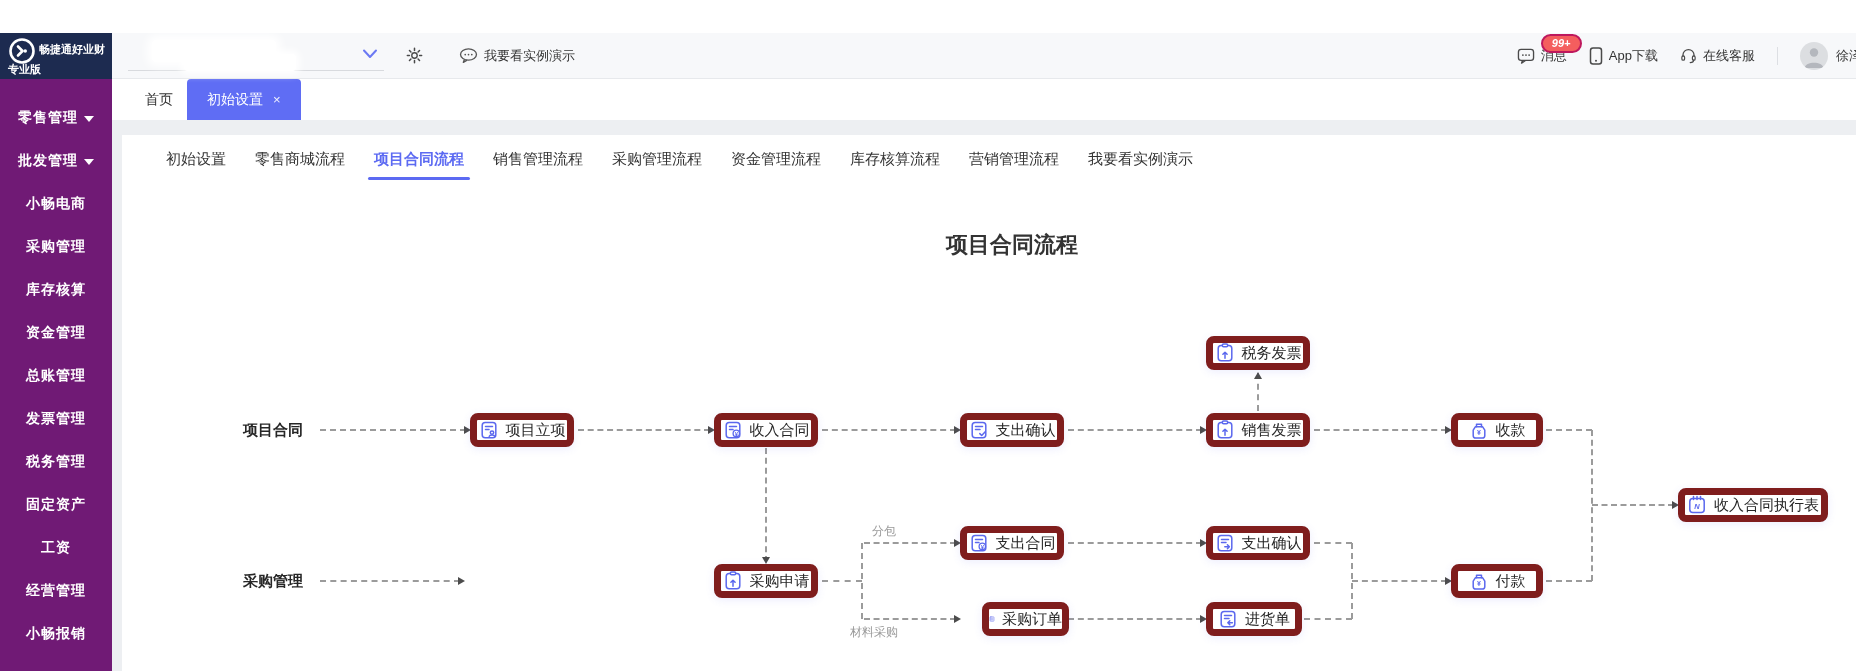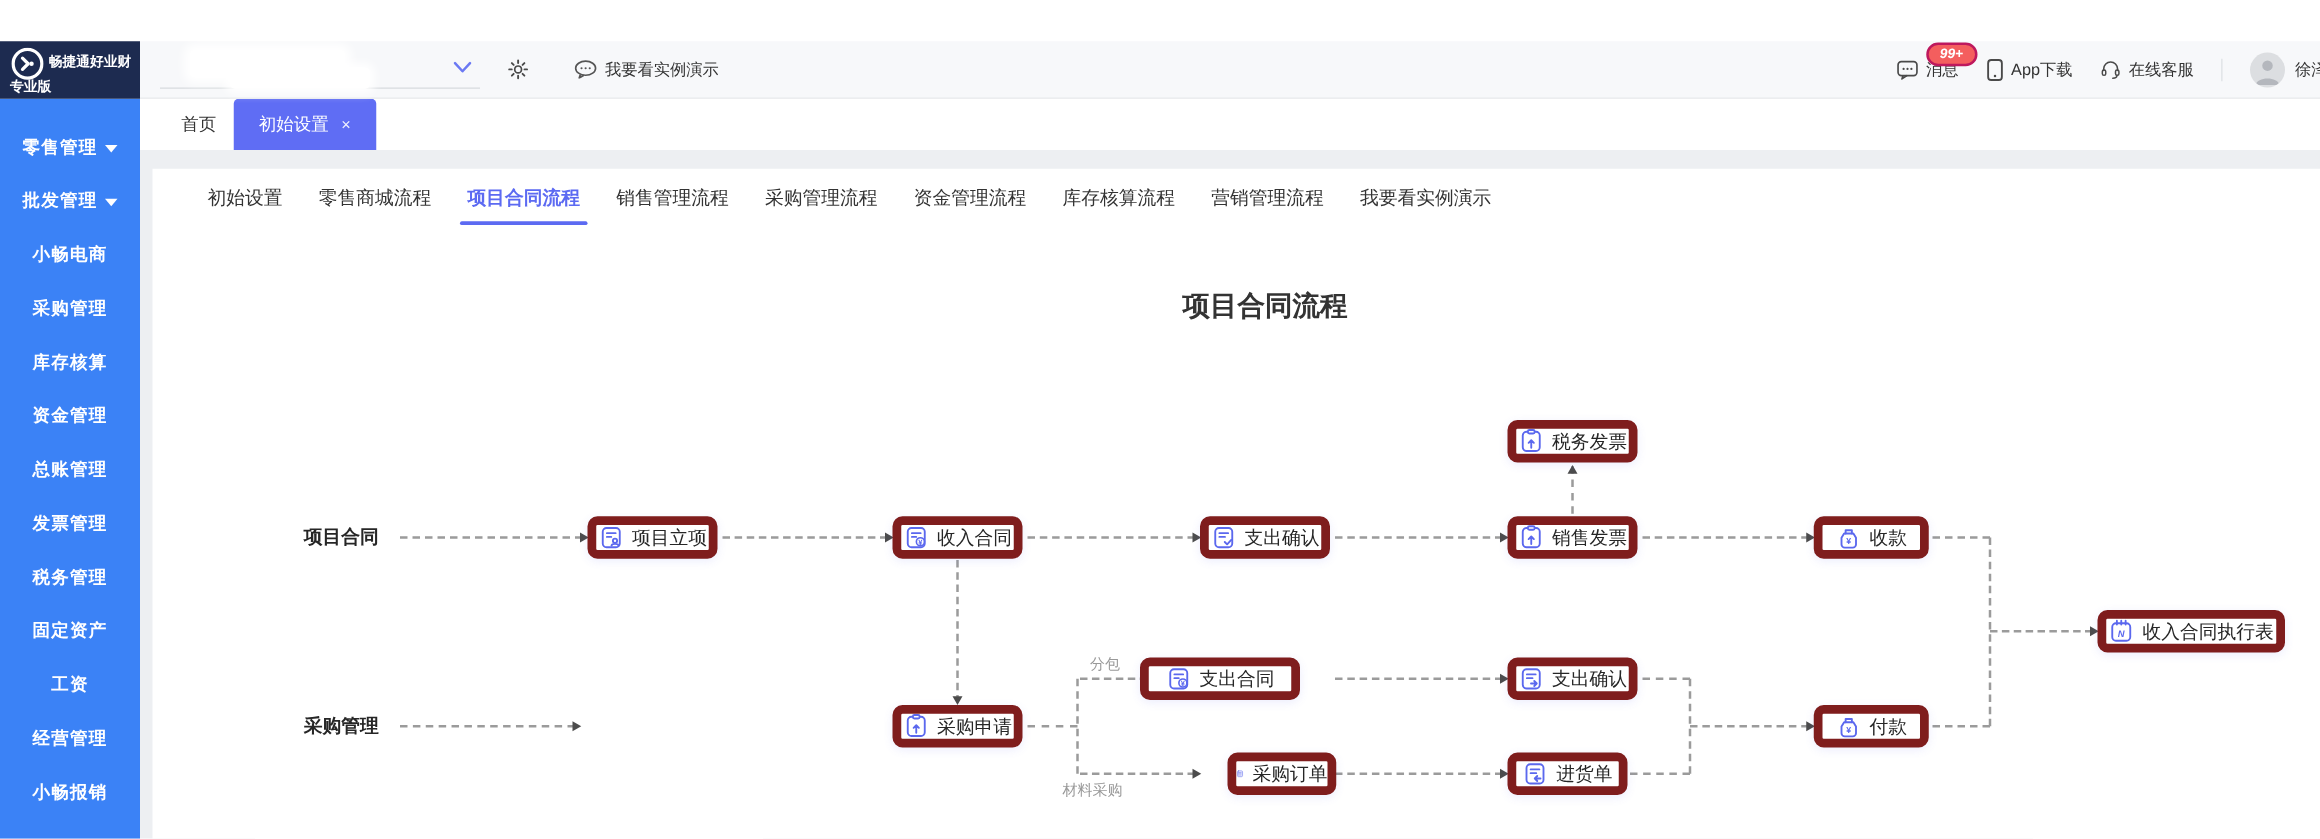--- a/index.html
+++ b/index.html
@@ -40,21 +40,21 @@
   .username { font-size:13px; color:#333; max-width:20px; overflow:hidden; white-space:nowrap; }
   .vdivider { width:1px; height:18px; background:#dddfe3; }
 
   
   .win-tabs { grid-column:2; grid-row:3; background:#fff; display:flex; align-items:stretch; padding-left:19px; }
   .wtab { display:flex; align-items:center; padding:0 14px; font-size:14px; color:#333; cursor:pointer; }
   .wtab.active { background:#5f6df4; color:#fff; border-radius:4px 4px 0 0; padding:0 20px; gap:10px; }
   .wtab .close { font-size:13px; opacity:.9; }
 
   
-  .sidebar { grid-column:1; grid-row:3 / 5; background:#3b82f6; padding-top:17px; }
+  .sidebar { grid-column:1; grid-row:3 / 5; background:#701a75; padding-top:17px; }
   .side-item { height:43px; display:flex; align-items:center; justify-content:center; gap:6px;
                color:#fff; font-size:14px; font-weight:bold; cursor:pointer; letter-spacing:1px; }
   .caret-down { width:0; height:0; border-left:5px solid transparent; border-right:5px solid transparent;
                 border-top:6px solid #fff; margin-top:2px; }
 
   
   .content { grid-column:2; grid-row:4; background:#edeff2; padding:15px 0 0 10px; }
   .sheet { background:#fff; width:100%; height:100%; position:relative; }
 
   
@@ -333,21 +333,21 @@
             <span>税务发票</span>
           </div>
           <div class="flow-node" style="left: 1556px; top: 370px; width: 150px;">
             <svg width="20" height="20" viewBox="0 0 20 20">
               <rect x="2.8" y="3.6" width="14.4" height="14" rx="3" stroke="#5b68ee" stroke-width="1.5" fill="none" stroke-linecap="round" stroke-linejoin="round"></rect>
               <path d="M6.5 1.6v3M10 1.6v3M13.5 1.6v3" stroke="#5b68ee" stroke-width="1.5" fill="none" stroke-linecap="round" stroke-linejoin="round"></path>
               <text x="10" y="14.4" font-size="7.5" fill="#5b68ee" text-anchor="middle" font-style="italic" font-weight="bold">N</text>
             </svg>
             <span>收入合同执行表</span>
           </div>
-          <div class="flow-node" style="left: 790px; top: 408px; width: 128px;">
+          <div class="flow-node" style="left: 838px; top: 408px; width: 104px;">
             <svg width="20" height="20" viewBox="0 0 20 20">
               <rect x="3.2" y="2.4" width="13.6" height="15.4" rx="3" stroke="#5b68ee" stroke-width="1.5" fill="none" stroke-linecap="round" stroke-linejoin="round"></rect>
               <path d="M6.5 6.5h7M6.5 9.5h3.5" stroke="#5b68ee" stroke-width="1.5" fill="none" stroke-linecap="round" stroke-linejoin="round"></path>
               <circle cx="13.3" cy="13.4" r="3.2" fill="#fff" stroke="#5b68ee" stroke-width="1.3"></circle>
               <text x="13.3" y="15.7" font-size="6" fill="#5b68ee" text-anchor="middle" font-weight="bold">¥</text>
             </svg>
             <span>支出合同</span>
           </div>
           <div class="flow-node" style="left: 1084px; top: 408px; width: 104px;">
             <svg width="20" height="20" viewBox="0 0 20 20">

